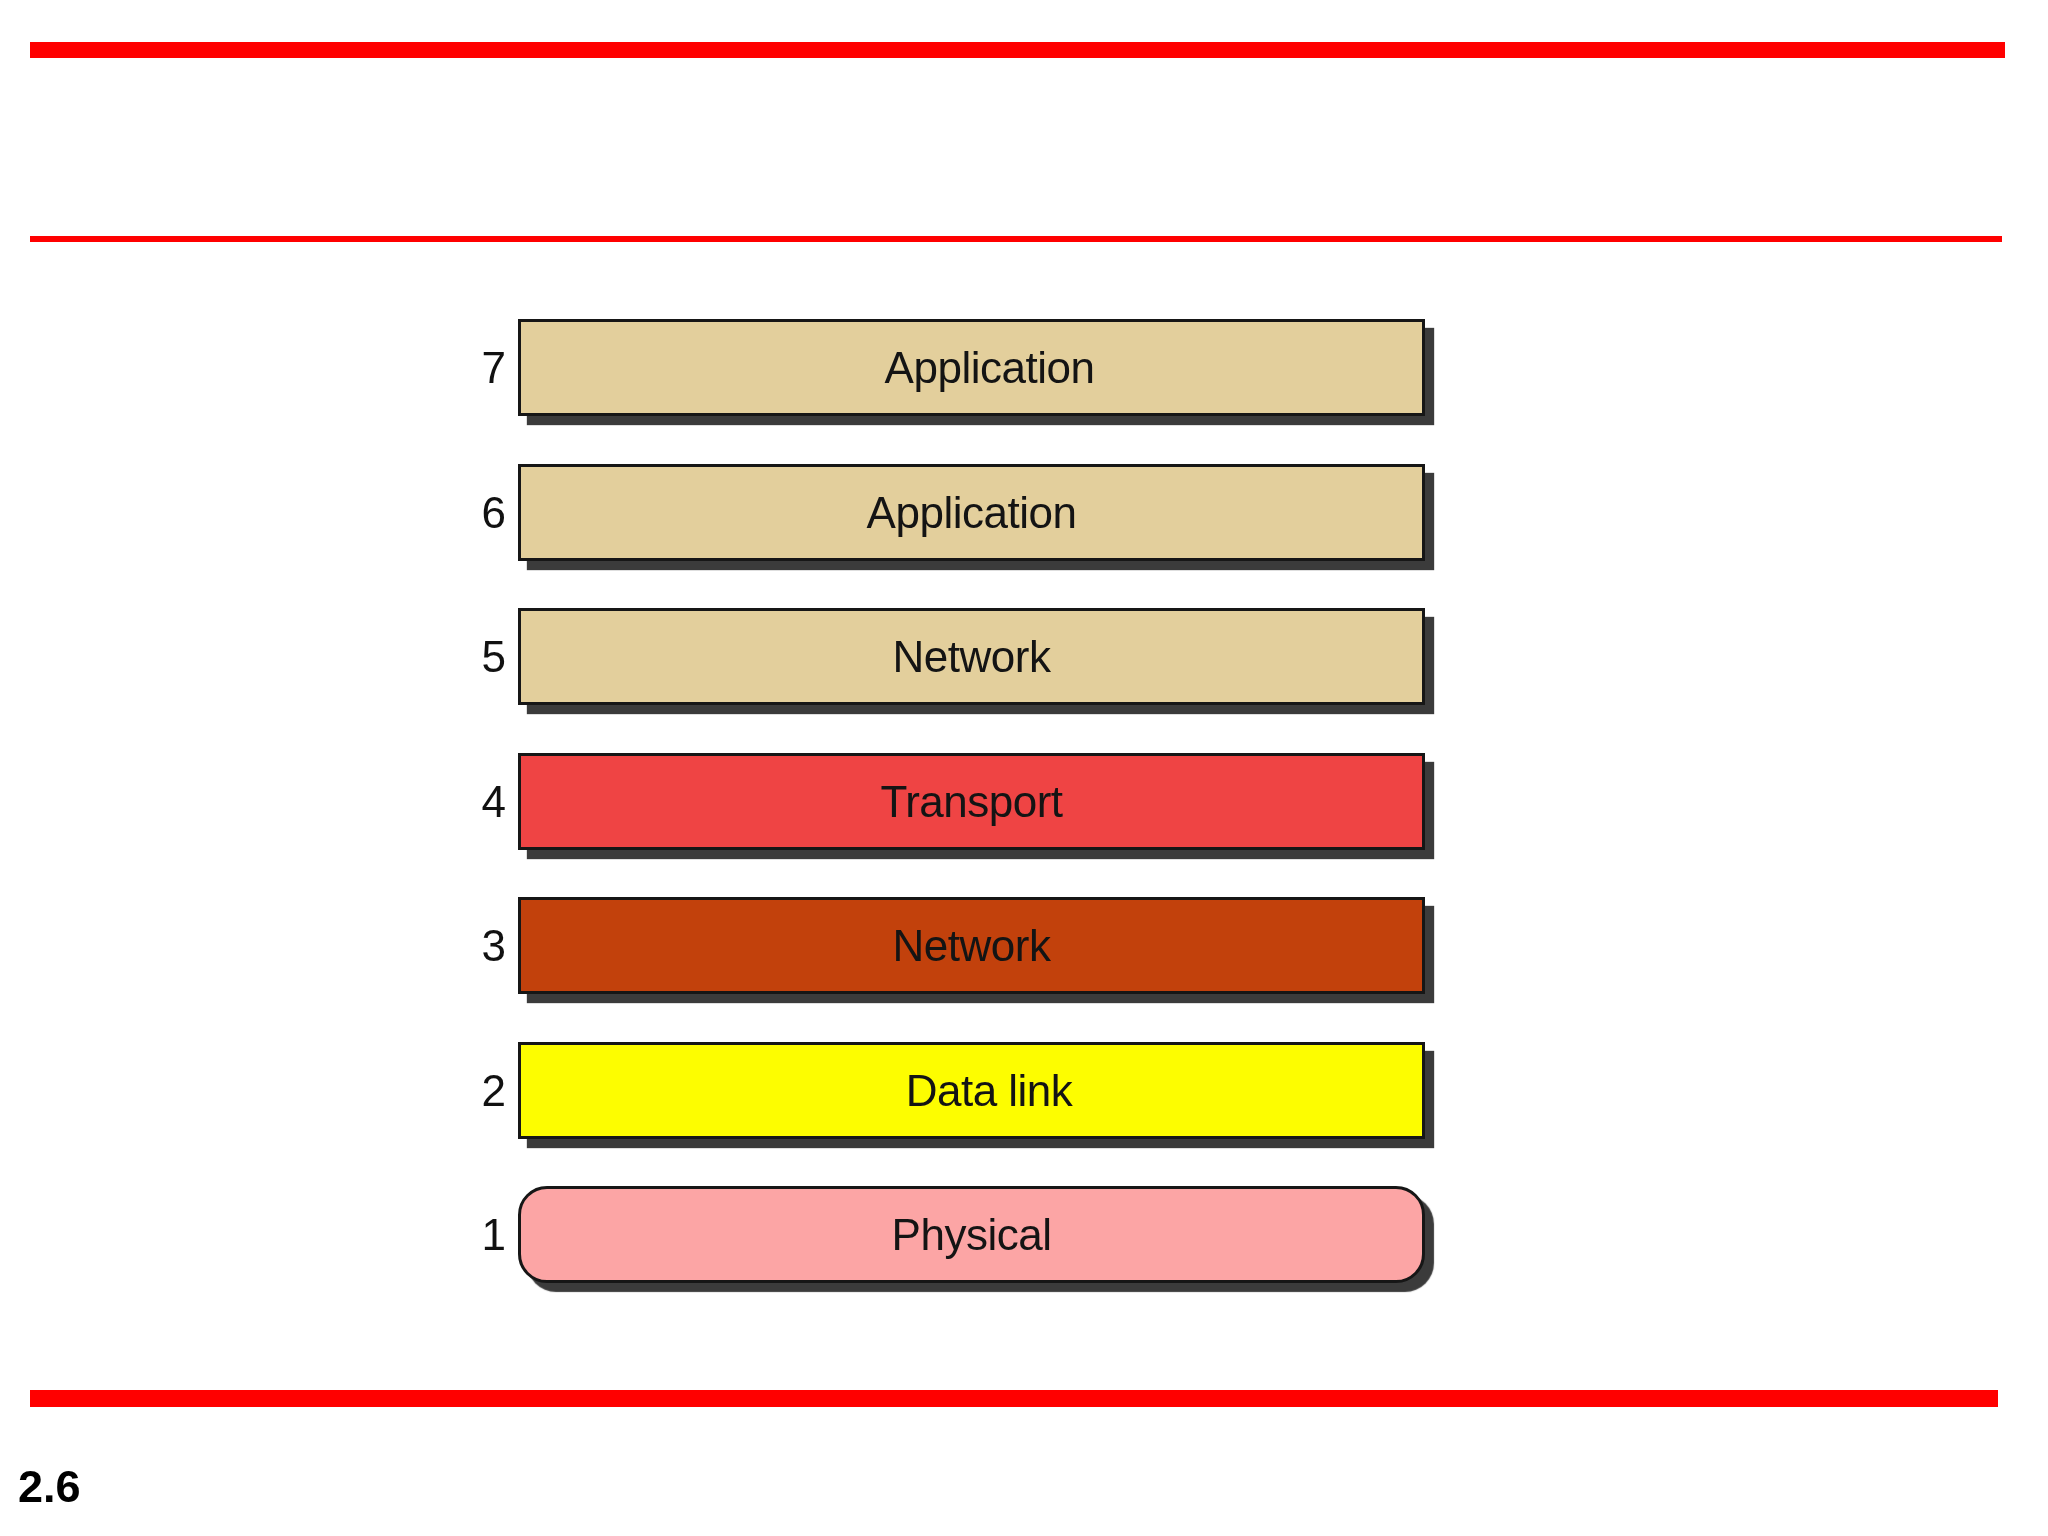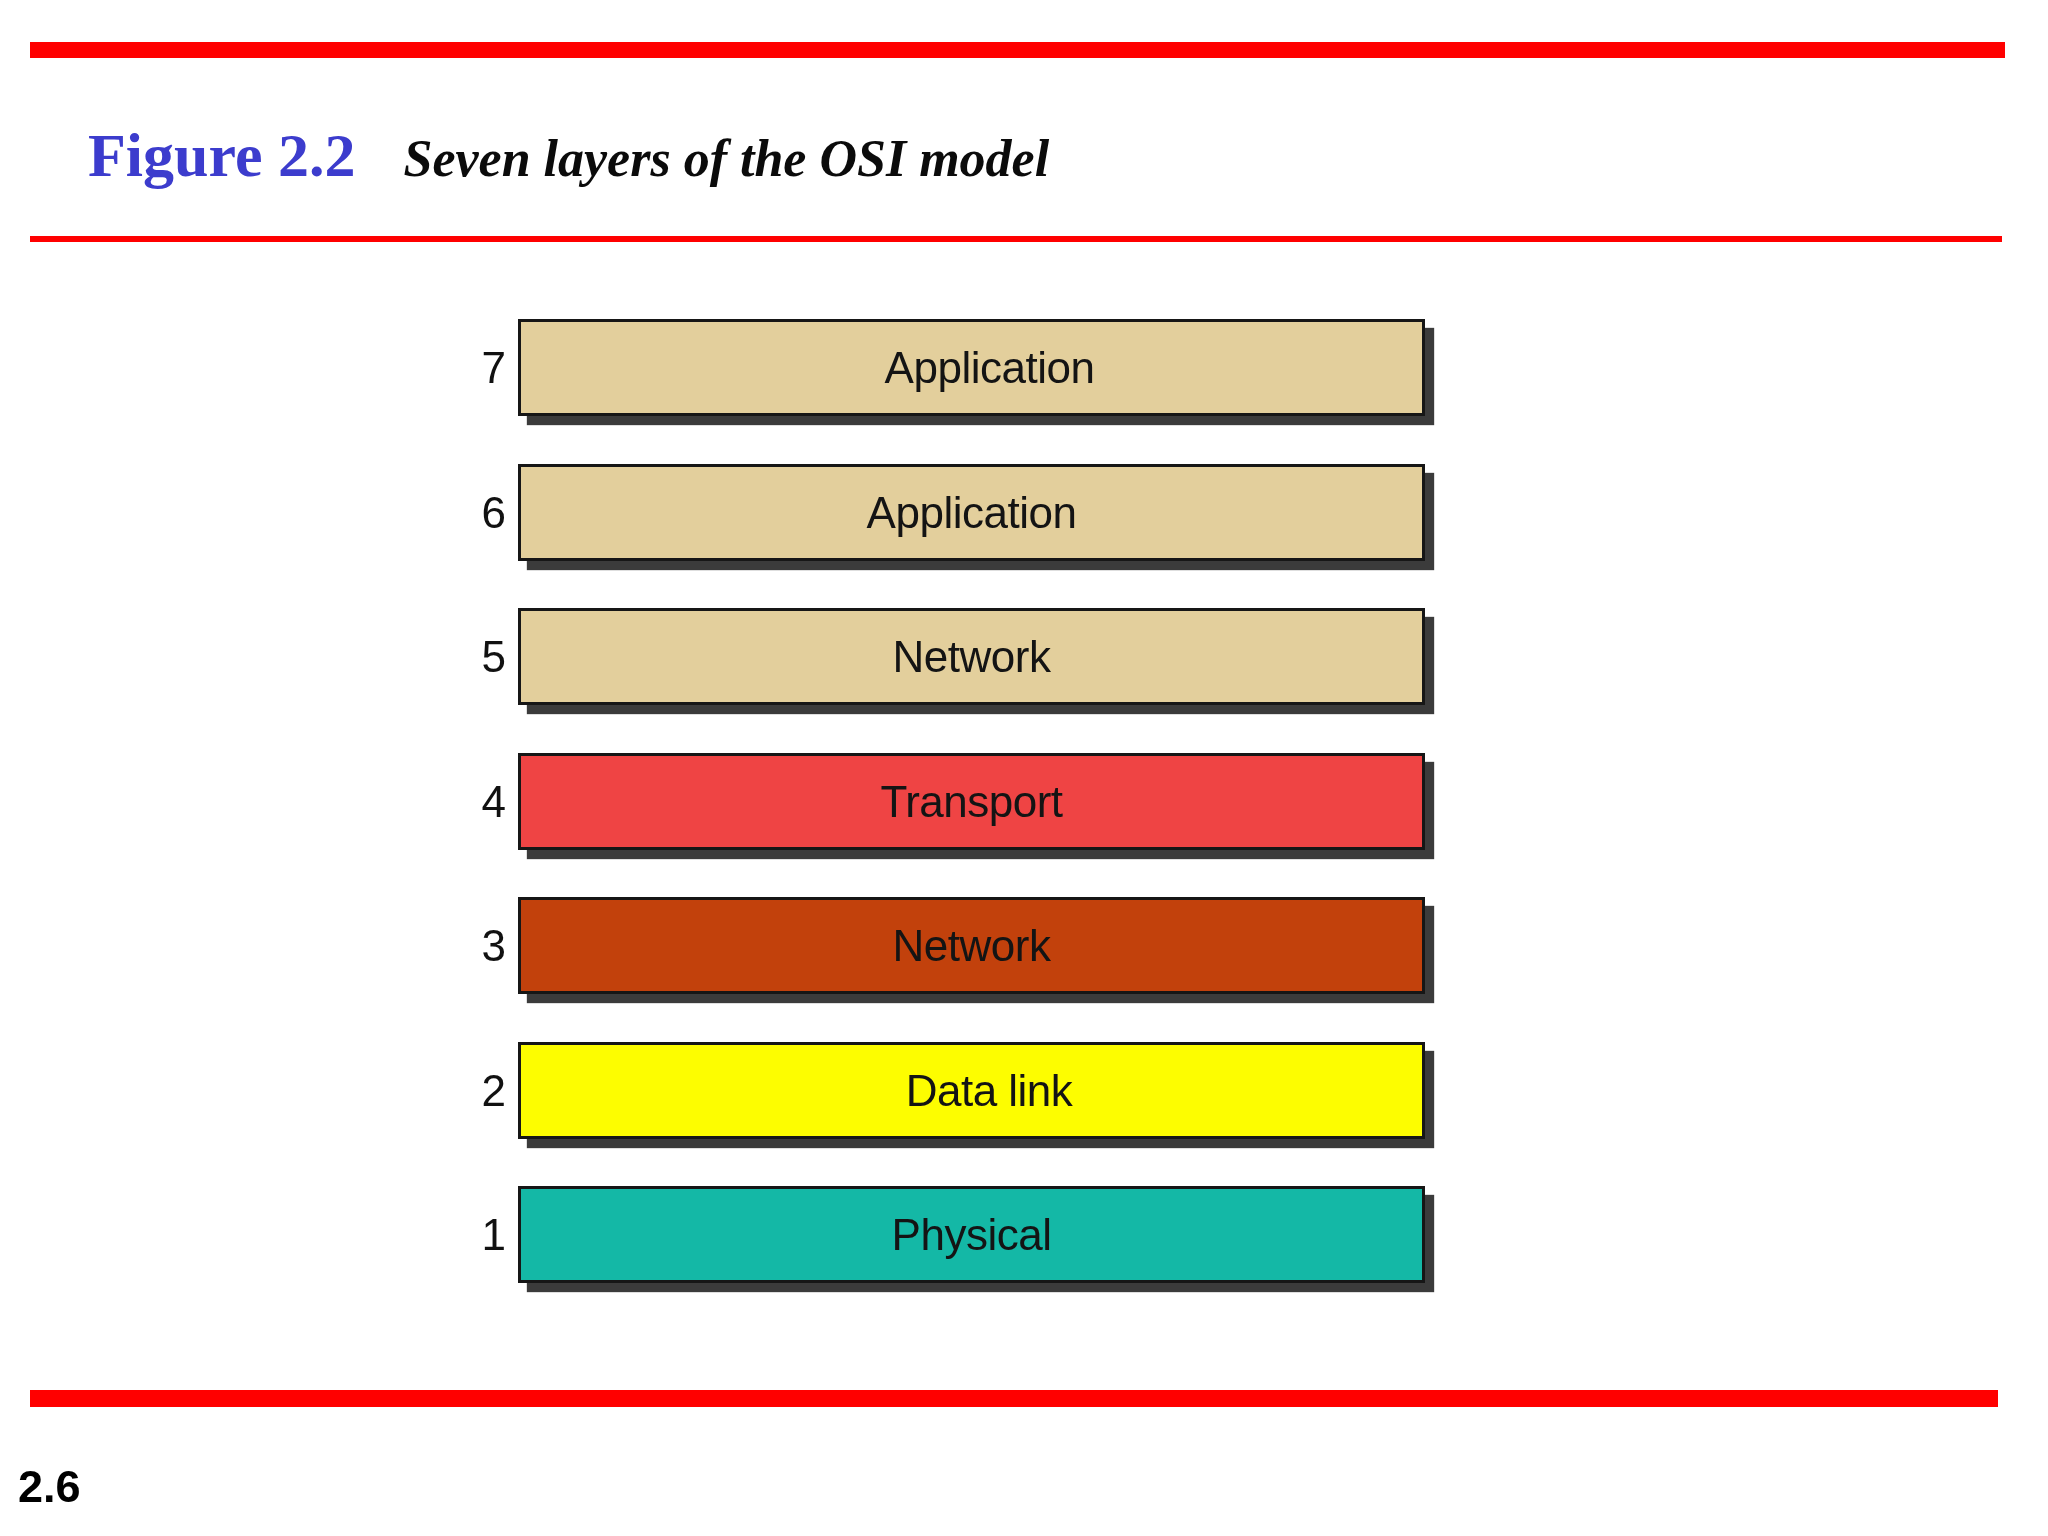--- a/index.html
+++ b/index.html
@@ -60,24 +60,20 @@
     font-size:45px;font-weight:bold;color:#000;
   }
 </style>
 </head>
 <body>
 
 <div class="slide">
 
   <div class="rule rule-top" style="background-color: rgb(255, 0, 0);"></div>
 
-  <div class="title-row">
-    <span class="figure-label" style="color: rgb(60, 60, 205);">Figure 2.2</span>
-    <span class="figure-caption">Seven layers of the OSI model</span>
-  </div>
 
   <div class="rule rule-under-title" style="background-color: rgb(255, 0, 0);"></div>
 
   <div>
 
     <div class="layer-row">
       <span class="layer-num">7</span>
       <div class="layer-box" style="background-color: rgb(227, 207, 156); padding-left: 36px;">
         <span class="layer-label">Application</span>
       </div>
@@ -113,21 +109,21 @@
 
     <div class="layer-row">
       <span class="layer-num">2</span>
       <div class="layer-box" style="background-color: rgb(253, 253, 0); padding-left: 35px;">
         <span class="layer-label">Data link</span>
       </div>
     </div>
 
     <div class="layer-row">
       <span class="layer-num">1</span>
-      <div class="layer-box" style="background-color: #14b8a6;">
+      <div class="layer-box" style="background-color: #fca5a5; border-radius: 29px;">
         <span class="layer-label">Physical</span>
       </div>
     </div>
 
   </div>
 
   <div class="rule rule-bottom" style="background-color: rgb(255, 0, 0);"></div>
 
   <div class="page-number">2.6</div>
 

